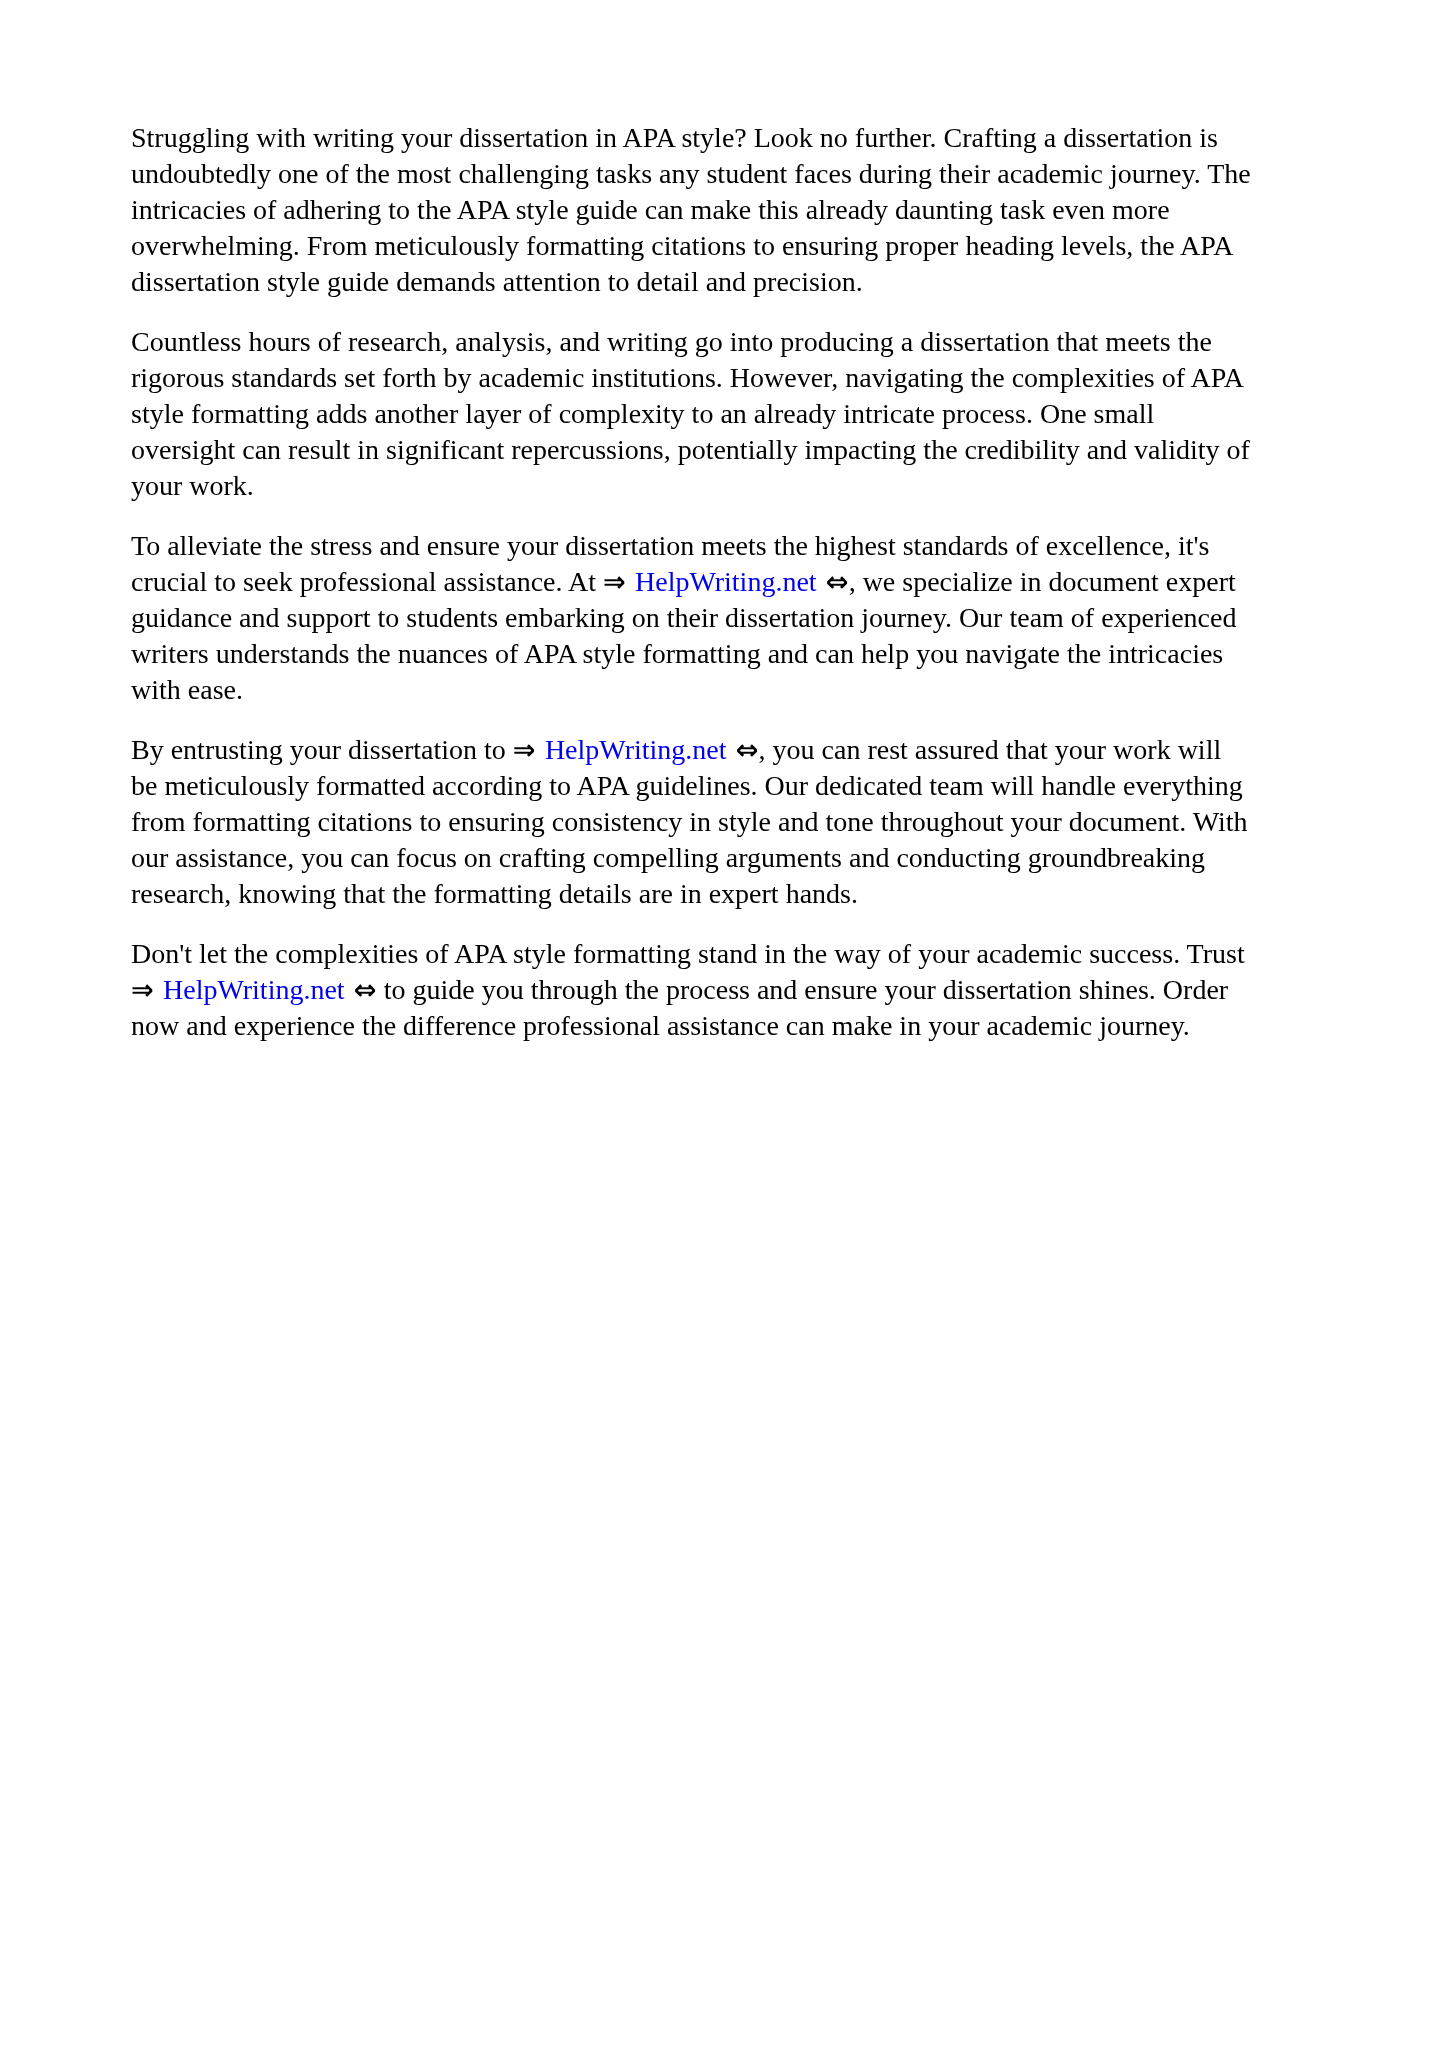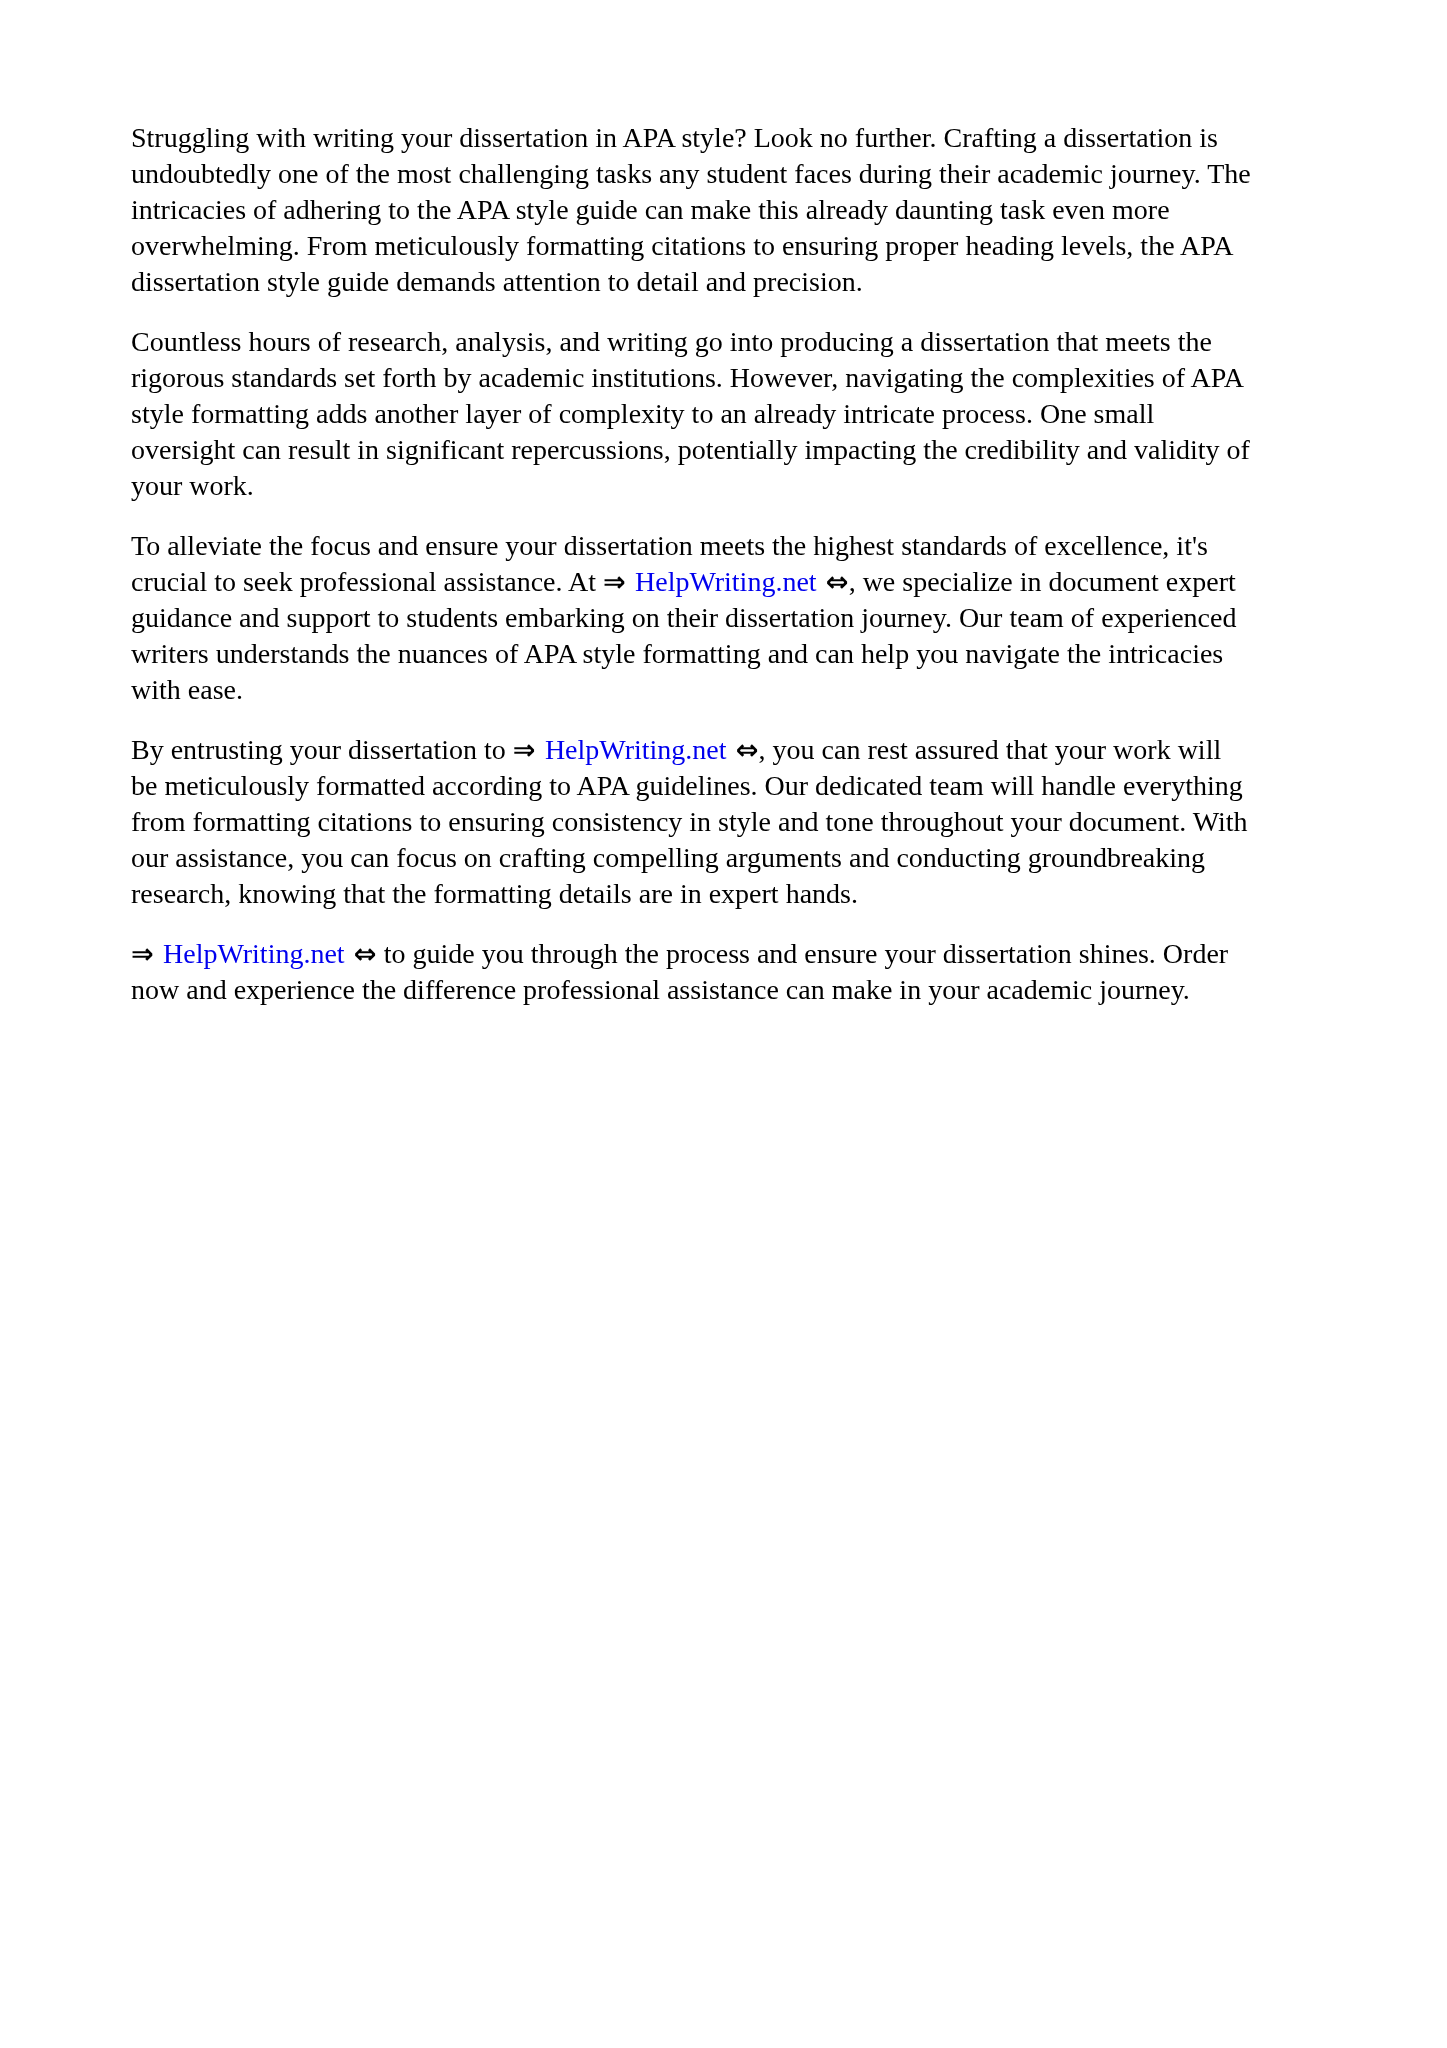--- a/index.html
+++ b/index.html
@@ -48,26 +48,27 @@
       <p class="para"><span>Struggling with writing your dissertation in APA style? Look no further. Crafting a dissertation is
 undoubtedly one of the most challenging tasks any student faces during their academic journey. The
 intricacies of adhering to the APA style guide can make this already daunting task even more
 overwhelming. From meticulously formatting citations to ensuring proper heading levels, the APA
 dissertation style guide demands attention to detail and precision.</span></p>
       <p class="para"><span>Countless hours of research, analysis, and writing go into producing a dissertation that meets the
 rigorous standards set forth by academic institutions. However, navigating the complexities of APA
 style formatting adds another layer of complexity to an already intricate process. One small
 oversight can result in significant repercussions, potentially impacting the credibility and validity of
 your work.</span></p>
-      <p class="para"><span>To alleviate the focus and ensure your dissertation meets the highest standards of excellence, it's
+      <p class="para"><span>To alleviate the stress and ensure your dissertation meets the highest standards of excellence, it's
 crucial to seek professional assistance. At </span><span class="arrow">⇒ </span><span class="link">HelpWriting.net</span><span class="arrow"> ⇔</span><span>, we specialize in document expert
 guidance and support to students embarking on their dissertation journey. Our team of experienced
 writers understands the nuances of APA style formatting and can help you navigate the intricacies
 with ease.</span></p>
       <p class="para"><span>By entrusting your dissertation to </span><span class="arrow">⇒ </span><span class="link">HelpWriting.net</span><span class="arrow"> ⇔</span><span>, you can rest assured that your work will
 be meticulously formatted according to APA guidelines. Our dedicated team will handle everything
 from formatting citations to ensuring consistency in style and tone throughout your document. With
 our assistance, you can focus on crafting compelling arguments and conducting groundbreaking
 research, knowing that the formatting details are in expert hands.</span></p>
-      <p class="para"><span class="arrow">⇒ </span><span class="link">HelpWriting.net</span><span class="arrow"> ⇔</span><span> to guide you through the process and ensure your dissertation shines. Order
+      <p class="para"><span>Don't let the complexities of APA style formatting stand in the way of your academic success. Trust
+</span><span class="arrow">⇒ </span><span class="link">HelpWriting.net</span><span class="arrow"> ⇔</span><span> to guide you through the process and ensure your dissertation shines. Order
 now and experience the difference professional assistance can make in your academic journey.</span></p>
     </div>
 </div>
 
 </body></html>

